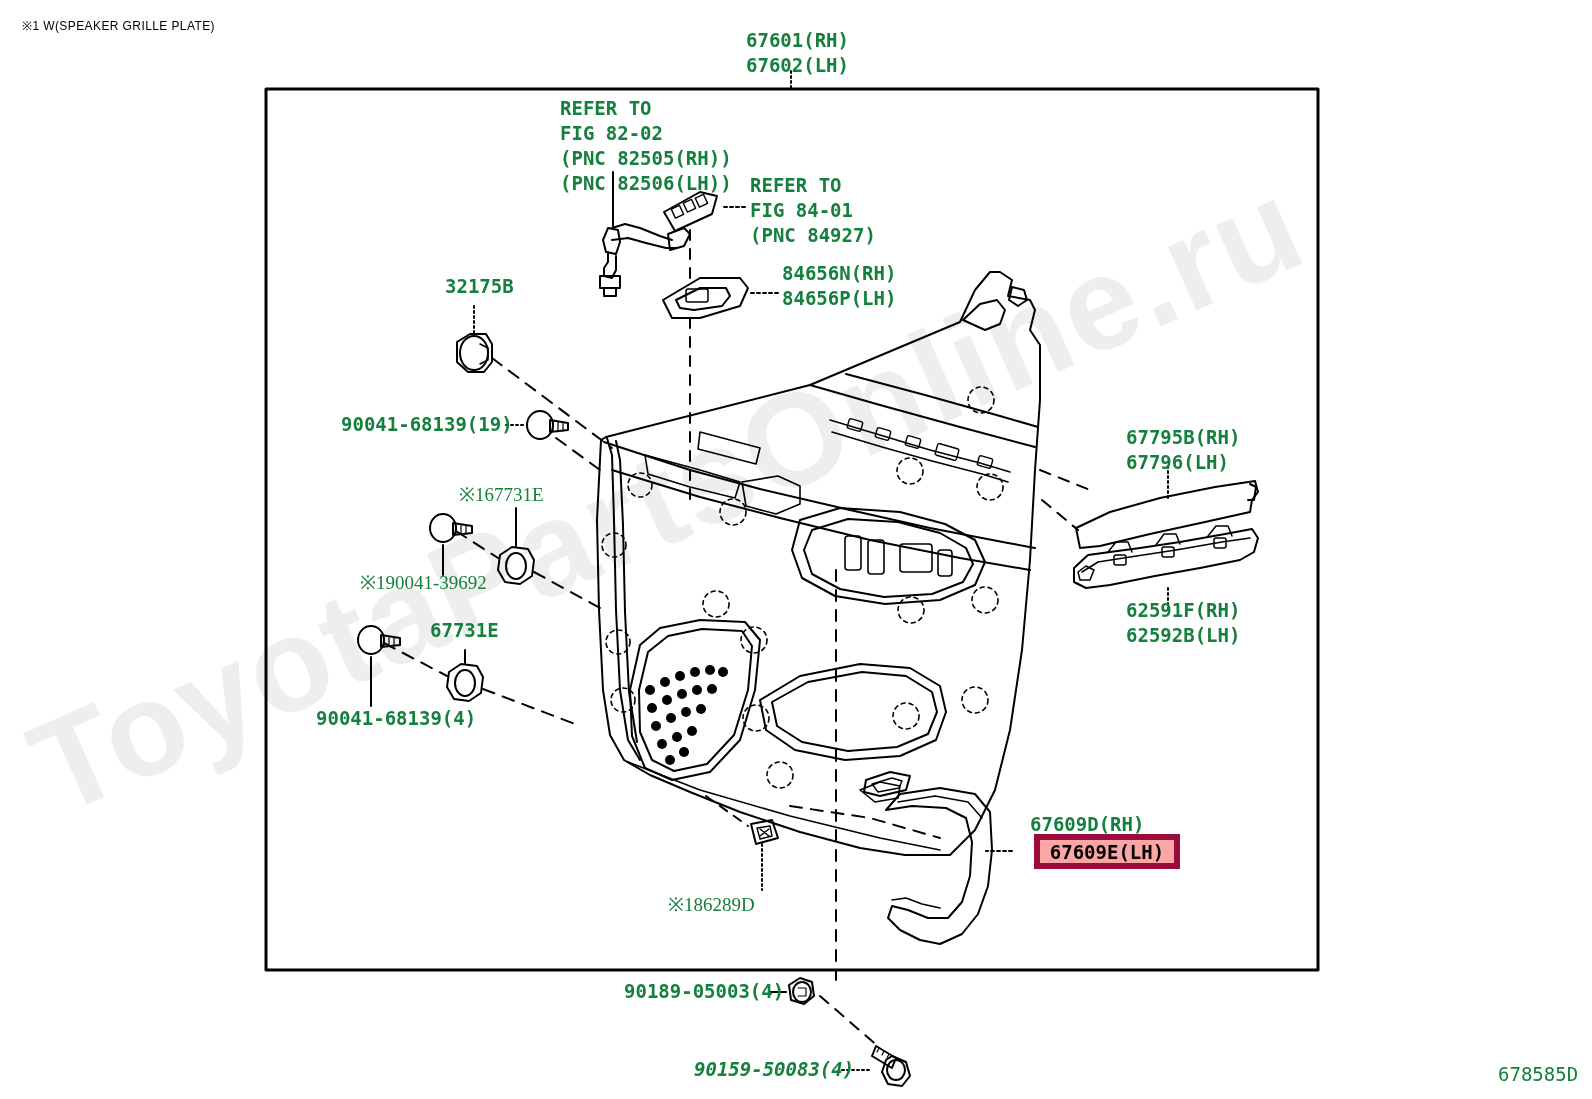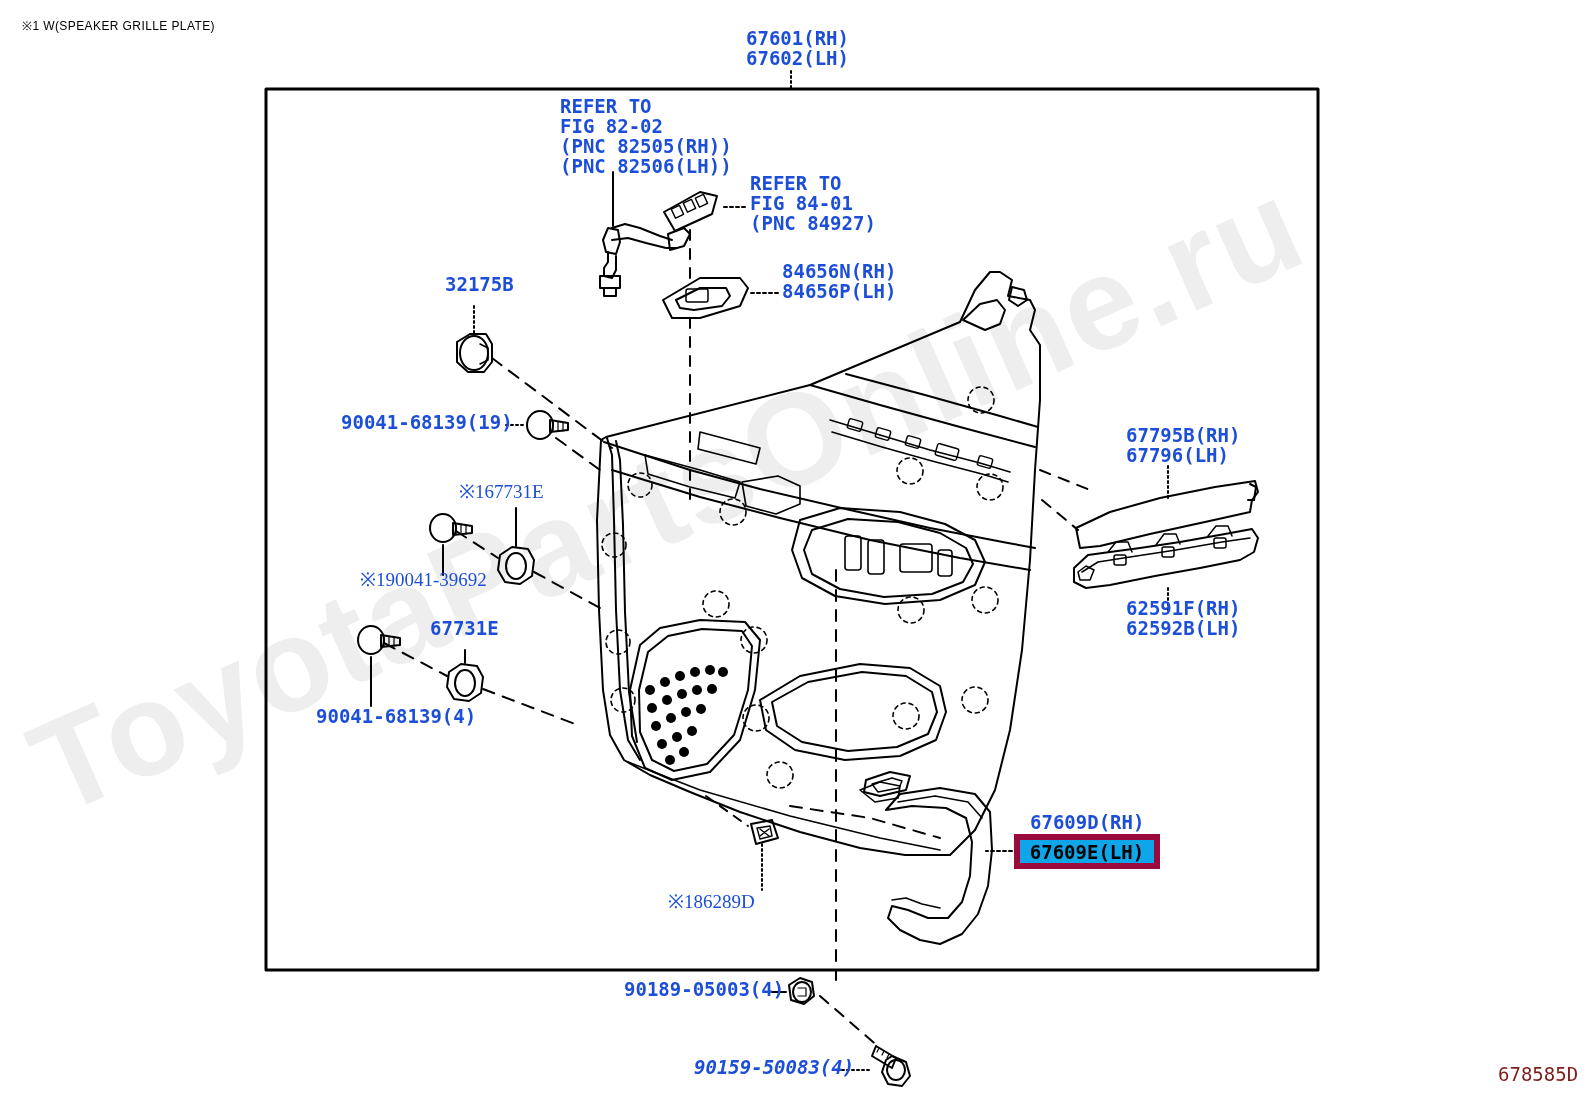--- a/index.html
+++ b/index.html
@@ -17,36 +17,36 @@
     position:absolute;left:40px;top:700px;
     font-family:"Liberation Sans",sans-serif;
     font-size:132px;font-weight:700;color:#eeeeee;
     letter-spacing:2px;white-space:nowrap;
     transform:rotate(-24deg);transform-origin:left center;
   }
   svg.art{position:absolute;left:0;top:0;z-index:2;}
   .lbl{
     position:absolute;z-index:4;white-space:pre;
     font-family:"DejaVu Sans Mono","Liberation Mono",monospace;
-    font-size:19px;font-weight:700;line-height:20px;color:#1d4ed8;
+    font-size:19px;font-weight:700;line-height:25px;color:#15803d;
   }
   .note{
     position:absolute;z-index:4;white-space:pre;
     font-family:"Liberation Sans",sans-serif;
     font-size:12px;font-weight:400;color:#000;letter-spacing:.4px;
   }
   .figcode{
     position:absolute;z-index:4;white-space:pre;
     font-family:"DejaVu Sans Mono","Liberation Mono",monospace;
-    font-size:19px;font-weight:400;color:#7f1d1d;
+    font-size:19px;font-weight:400;color:#15803d;
   }
   .hl{
     position:absolute;z-index:5;box-sizing:border-box;
-    border:6px solid #9b0a3c;background:#0ea5e9;
-    display:flex;align-items:center;justify-content:center;
+    border:6px solid #9b0a3c;background:#fca5a5;
+    display:flex;align-items:center;justify-content:center;margin-left:20px;
   }
   .hl span{
     font-family:"DejaVu Sans Mono","Liberation Mono",monospace;
     font-size:19px;font-weight:700;color:#000;white-space:pre;
   }
   .star{font-family:Liberation Serif, serif;font-weight:400;}
 </style>
 </head>
 <body>
 

